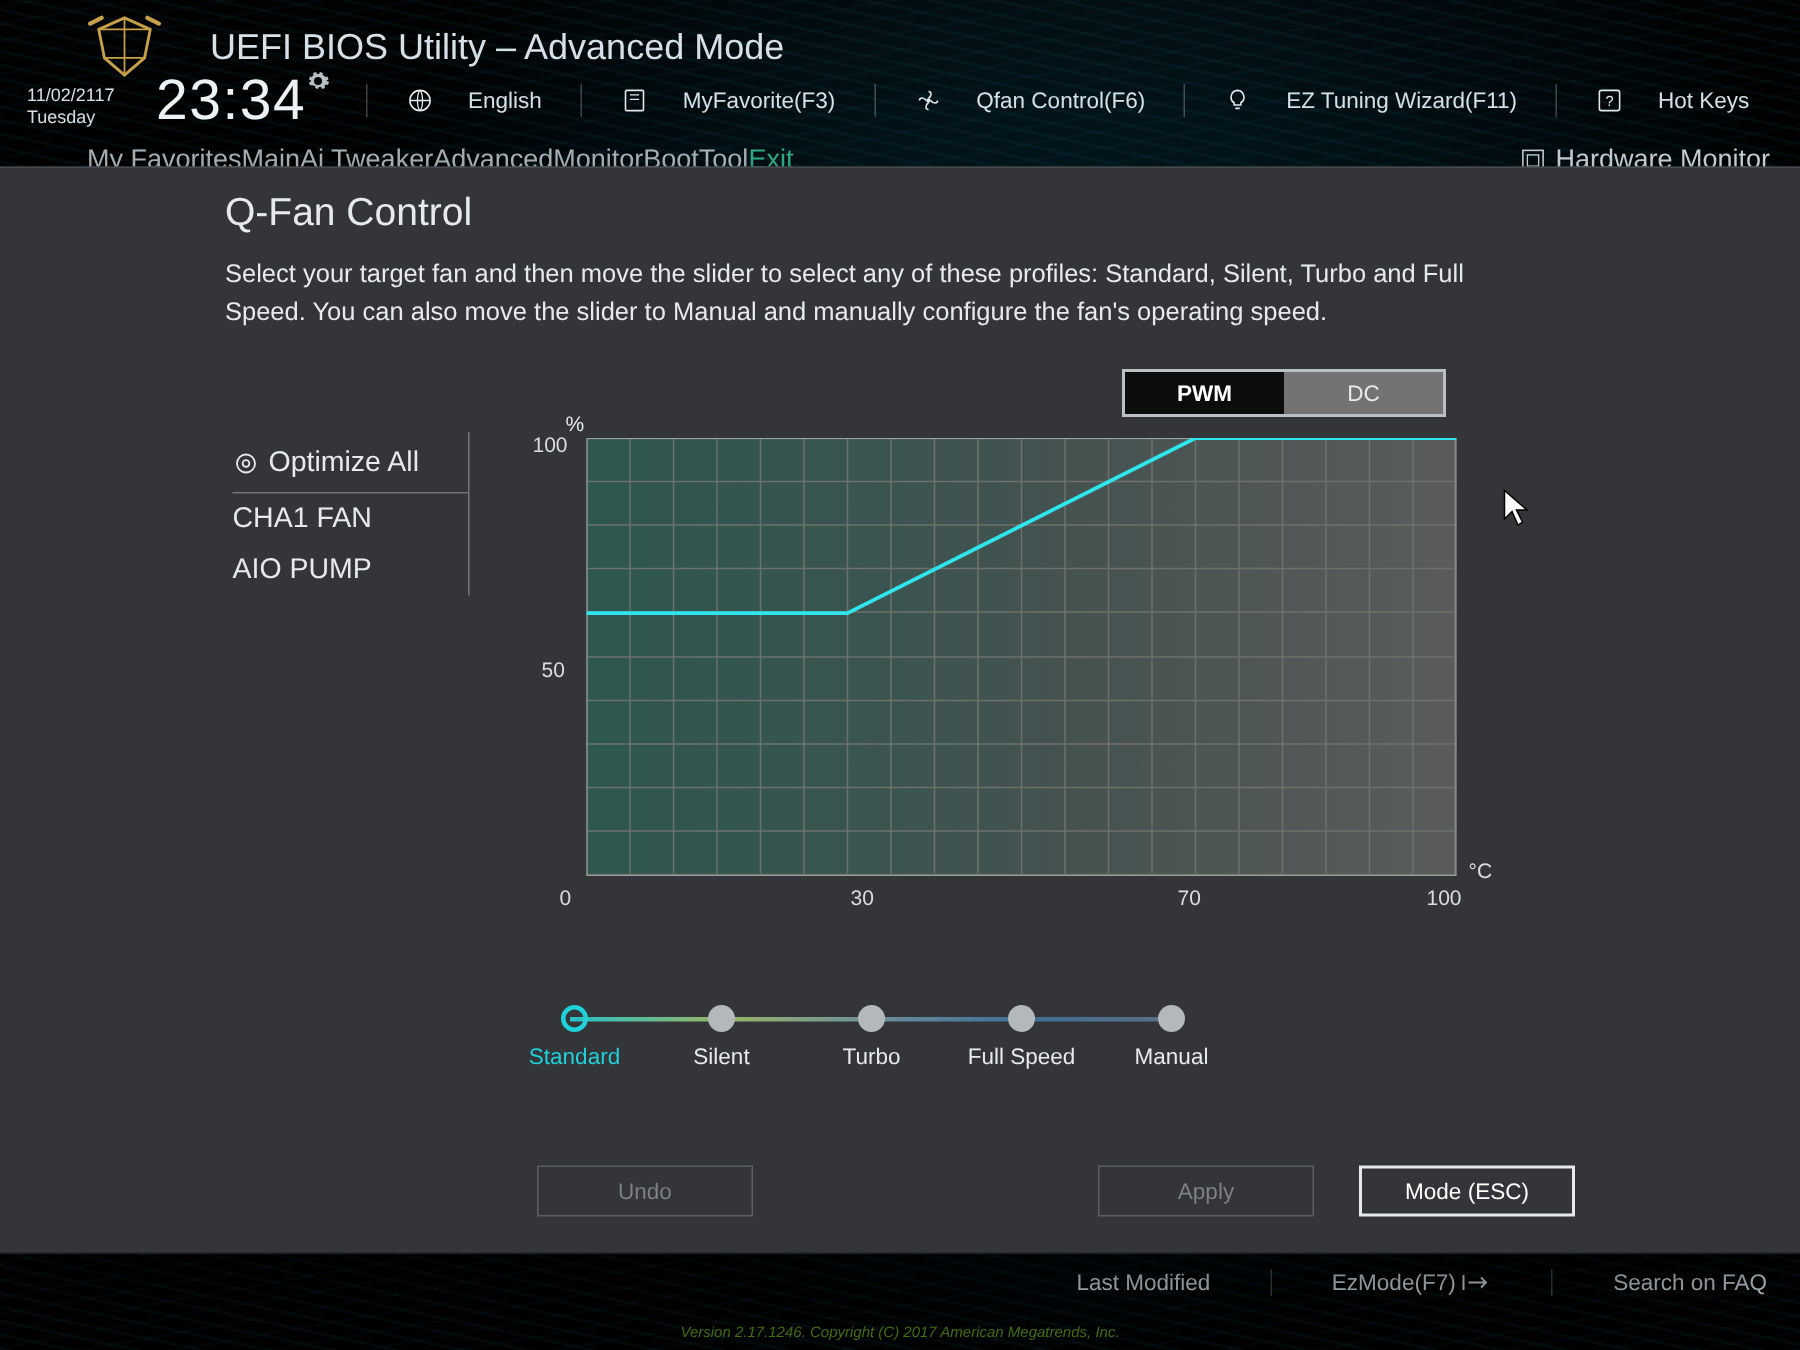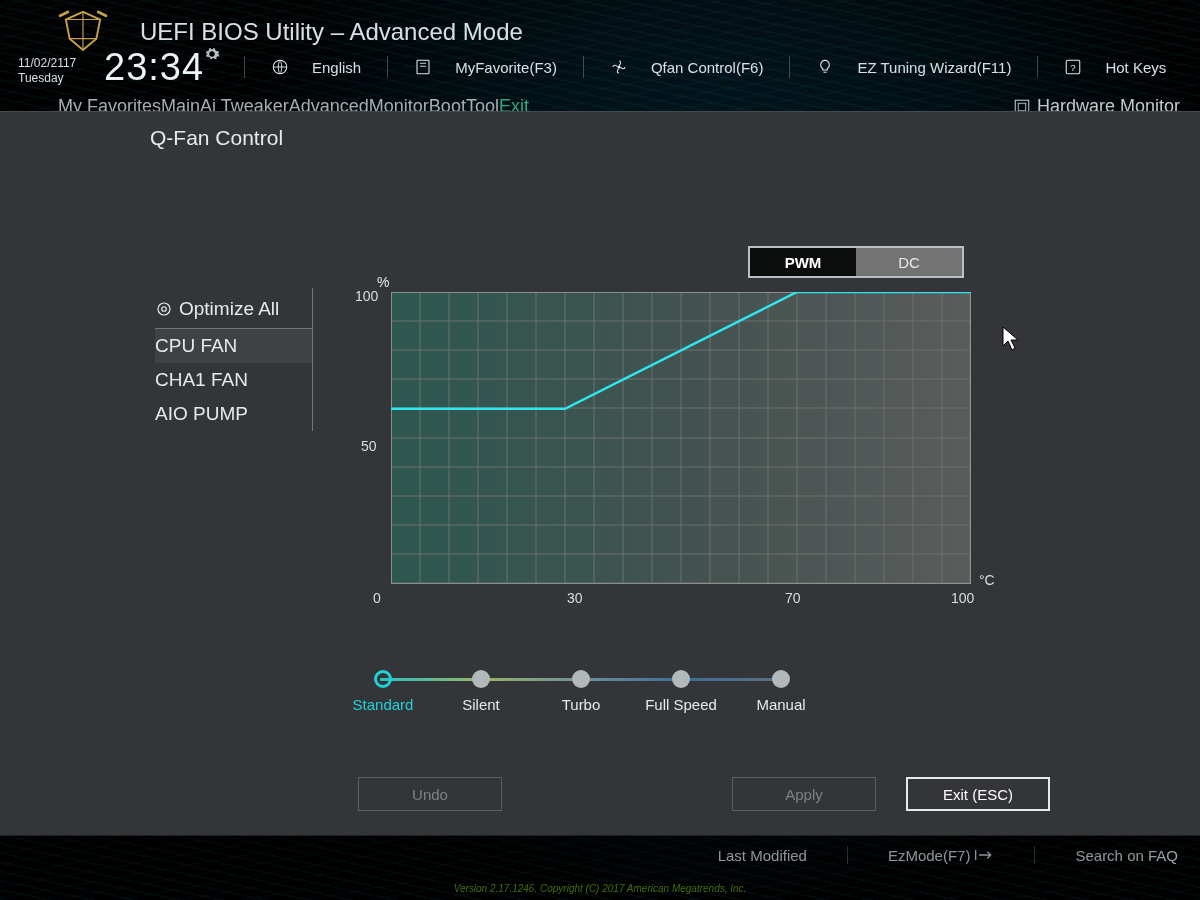--- a/index.html
+++ b/index.html
@@ -38,21 +38,21 @@
 
   
   .panel{
     position:absolute;left:0;top:111px;width:1200px;height:725px;
     background:#333538;
     border-top:1px solid #474a4d;border-bottom:1px solid #1d1f20;
     box-shadow:0 30px 60px rgba(0,0,0,.5);
     z-index:5;
   }
   .panel-inner{padding:14px 150px 0 150px}
-  .panel h1{font-size:21px;font-weight:500;color:#e6eaec;margin-bottom:14px}
+  .panel h1{font-size:26px;font-weight:500;color:#e6eaec;margin-bottom:14px}
   .panel p.desc{font-size:17px;line-height:1.45;color:#e6eaec;max-width:880px}
 
   
   .mode-toggle{position:absolute;right:236px;top:134px;display:flex;border:2px solid #b9bfc3}
   .mode-toggle div{width:106px;height:28px;display:flex;align-items:center;justify-content:center;font-size:15px;cursor:pointer}
   .mode-toggle .active{background:#0b0c0c;color:#fff;font-weight:600}
   .mode-toggle .inactive{background:#737373;color:#e6eaec}
 
   
   .fanlist{position:absolute;left:155px;top:176px;width:158px;border-right:1px solid #717579;padding-top:6px}
@@ -185,38 +185,38 @@
   <svg width="18" height="18" viewBox="0 0 24 24">
       <rect x="3" y="3" width="18" height="18" fill="none" stroke="#cfd7dc" stroke-width="1.4"></rect>
       <rect x="7" y="7" width="10" height="10" fill="none" stroke="#cfd7dc" stroke-width="1.2"></rect>
     </svg>
   <span>Hardware Monitor</span>
 </div>
 
 <div class="panel">
   <div class="panel-inner">
     <h1>Q-Fan Control</h1>
+    <p class="desc">Select your target fan and then move the slider to select any of these profiles: Standard, Silent, Turbo and Full Speed. You can also move the slider to Manual and manually configure the fan's operating speed.</p>
   </div>
 
   <div class="mode-toggle">
     <div class="active">PWM</div>
     <div class="inactive">DC</div>
   </div>
 
   <div class="fanlist">
     <div class="optimize">
       <span class="icon">
           <svg width="18" height="18" viewBox="0 0 24 24">
             <circle cx="12" cy="12" r="8" fill="none" stroke="#e6eaec" stroke-width="1.6"></circle>
             <circle cx="12" cy="12" r="3" fill="none" stroke="#e6eaec" stroke-width="1.6"></circle>
           </svg>
         </span>
       <span>Optimize All</span>
     </div>
-    <div class="fan sel">CPU FAN</div>
     <div class="fan">CHA1 FAN</div>
     <div class="fan">AIO PUMP</div>
   </div>
 
   <div class="chartwrap">
     <span class="ylabel">%</span>
     <span class="y100">100</span>
     <span class="y50">50</span>
     <span class="x0">0</span>
     <span class="x30">30</span>
@@ -255,21 +255,21 @@
     <div class="plabel" style="left:211px">Turbo</div>
     <div class="plabel" style="left:311px">Full Speed</div>
     <div class="plabel" style="left:411px">Manual</div>
   </div>
 
   <div class="undo-slot">
     <div class="btn ghost">Undo</div>
   </div>
   <div class="btnrow">
     <div class="btn ghost">Apply</div>
-    <div class="btn primary">Exit (ESC)</div>
+    <div class="btn primary">Mode (ESC)</div>
   </div>
 </div>
 
 <div class="footerbar">
   <span>Last Modified</span>
   <span class="fdiv"></span>
   <span class="ezicon">
     <span>EzMode(F7)</span>
     <svg width="20" height="14" viewBox="0 0 24 16">
         <path d="M2 2v12M6 8h14m-4-4 4 4-4 4" fill="none" stroke="#cfd7dc" stroke-width="1.6"></path>

